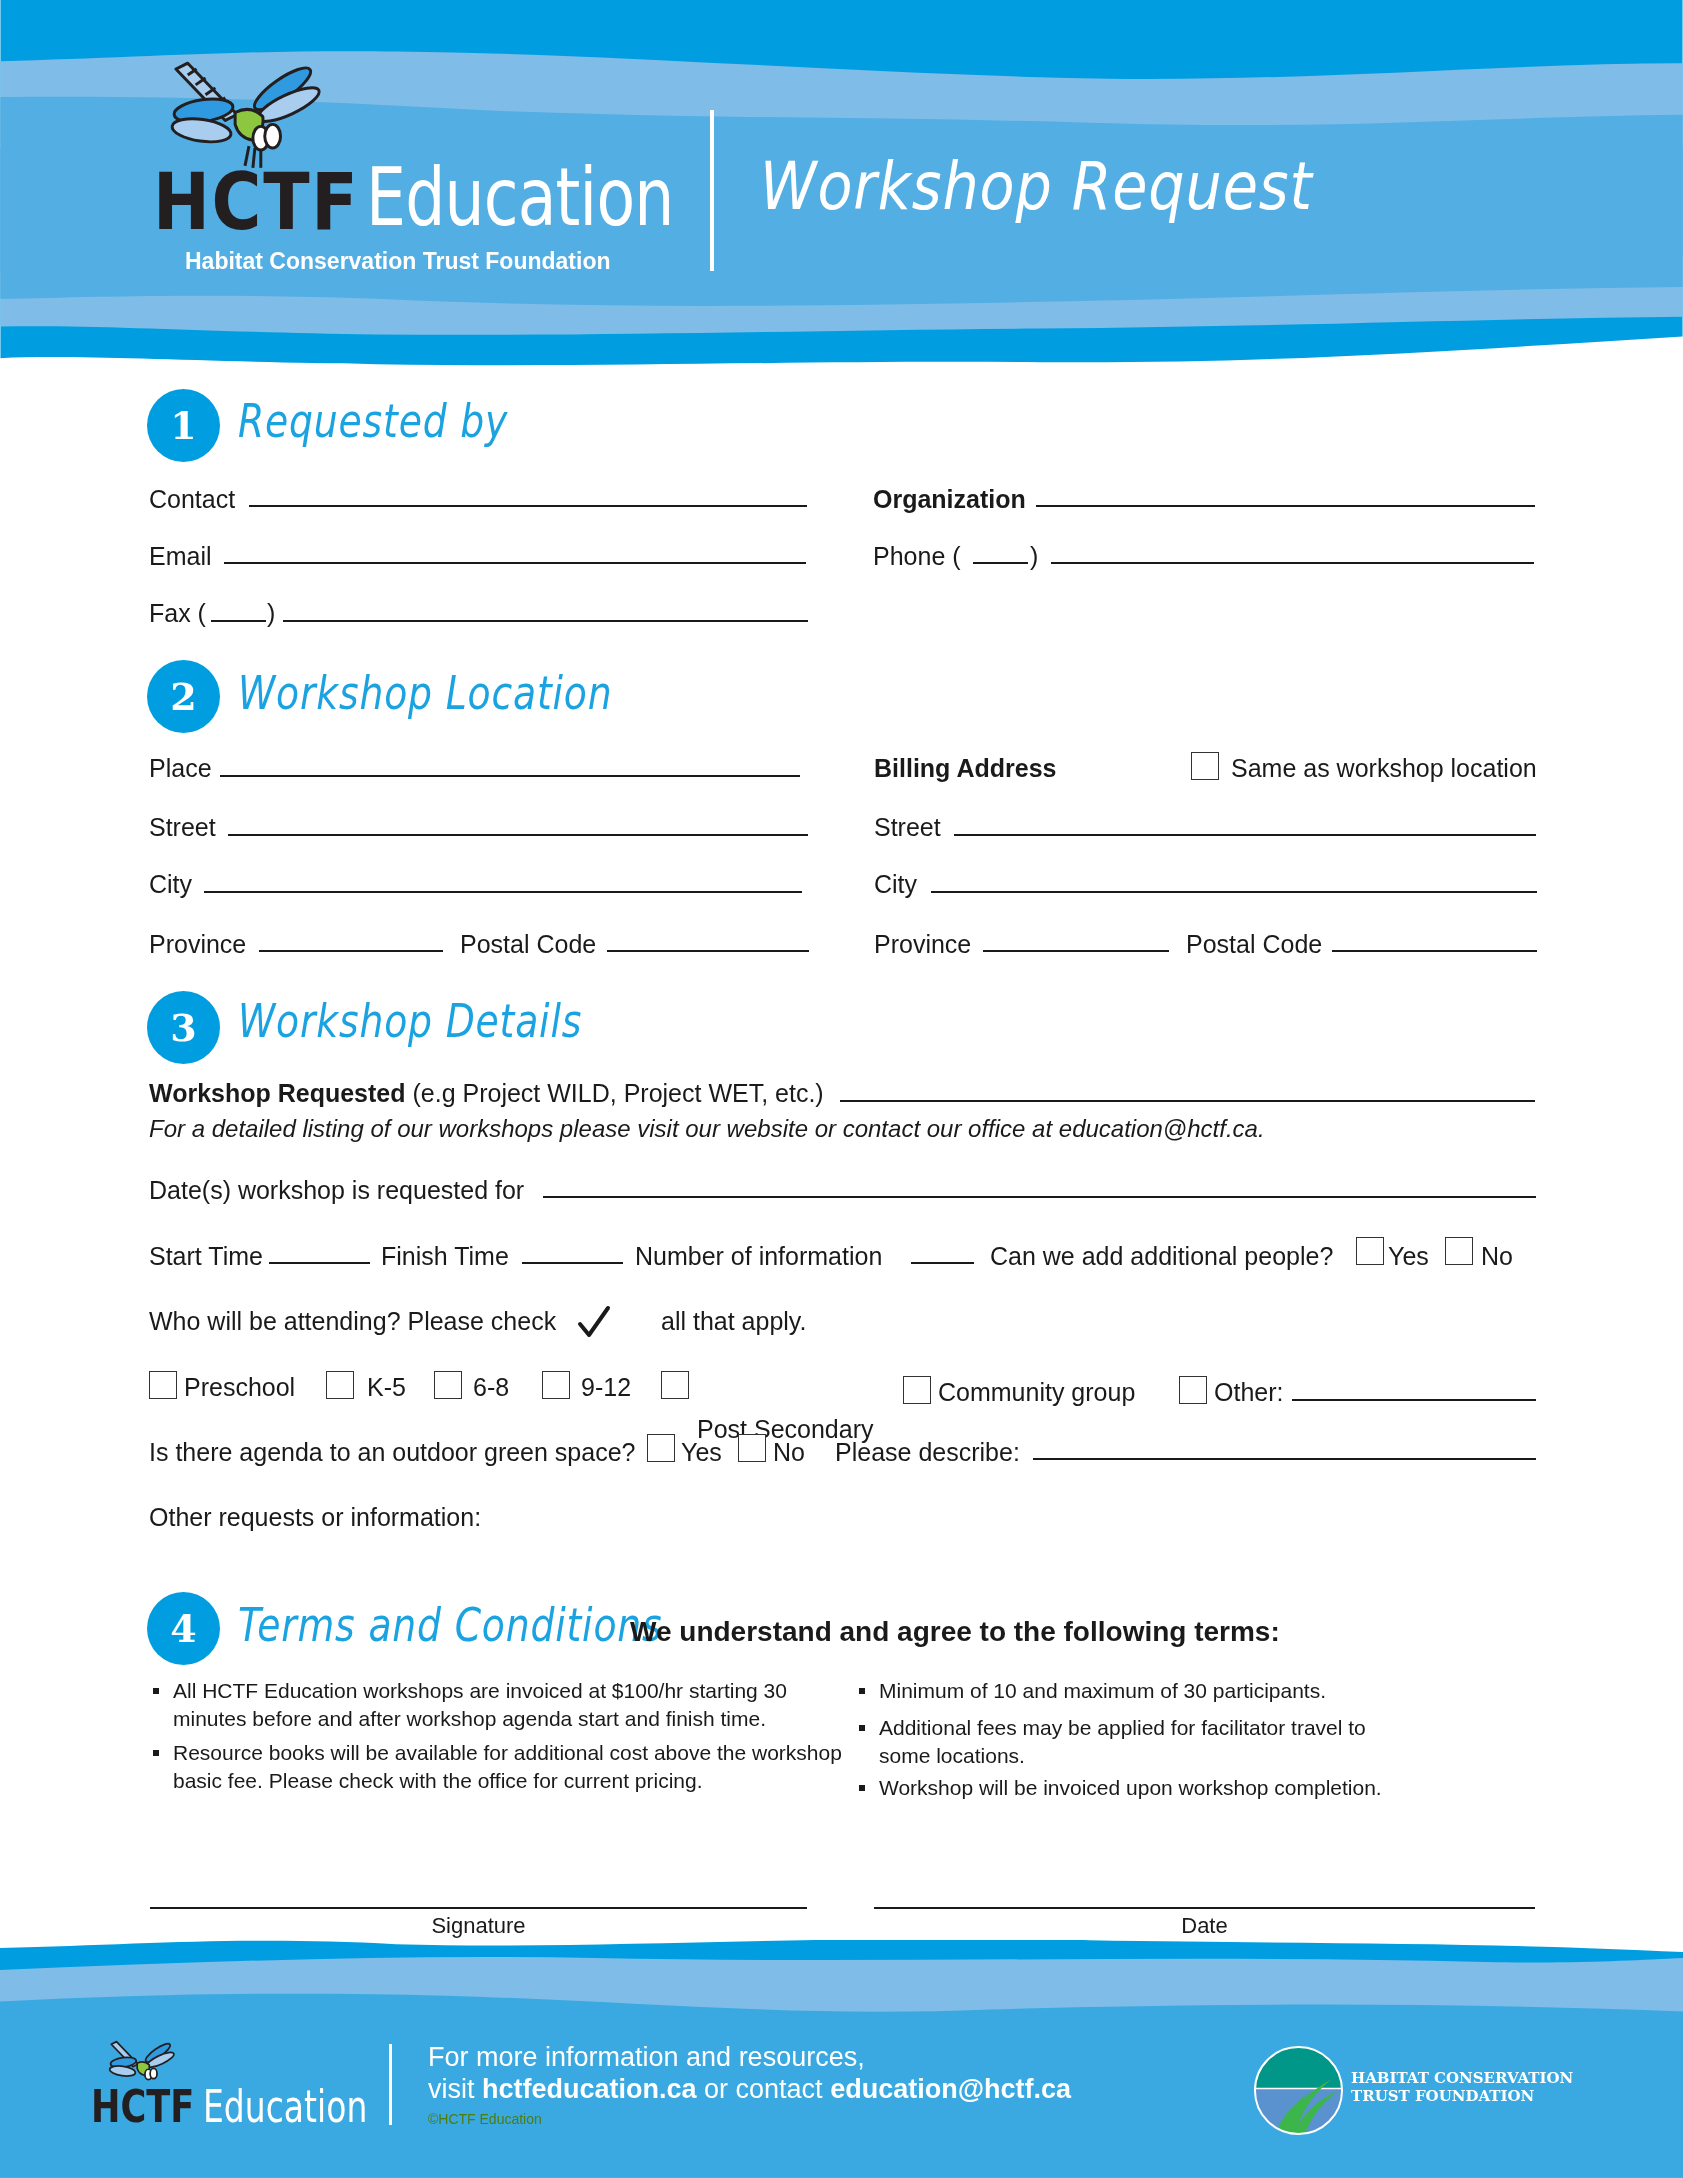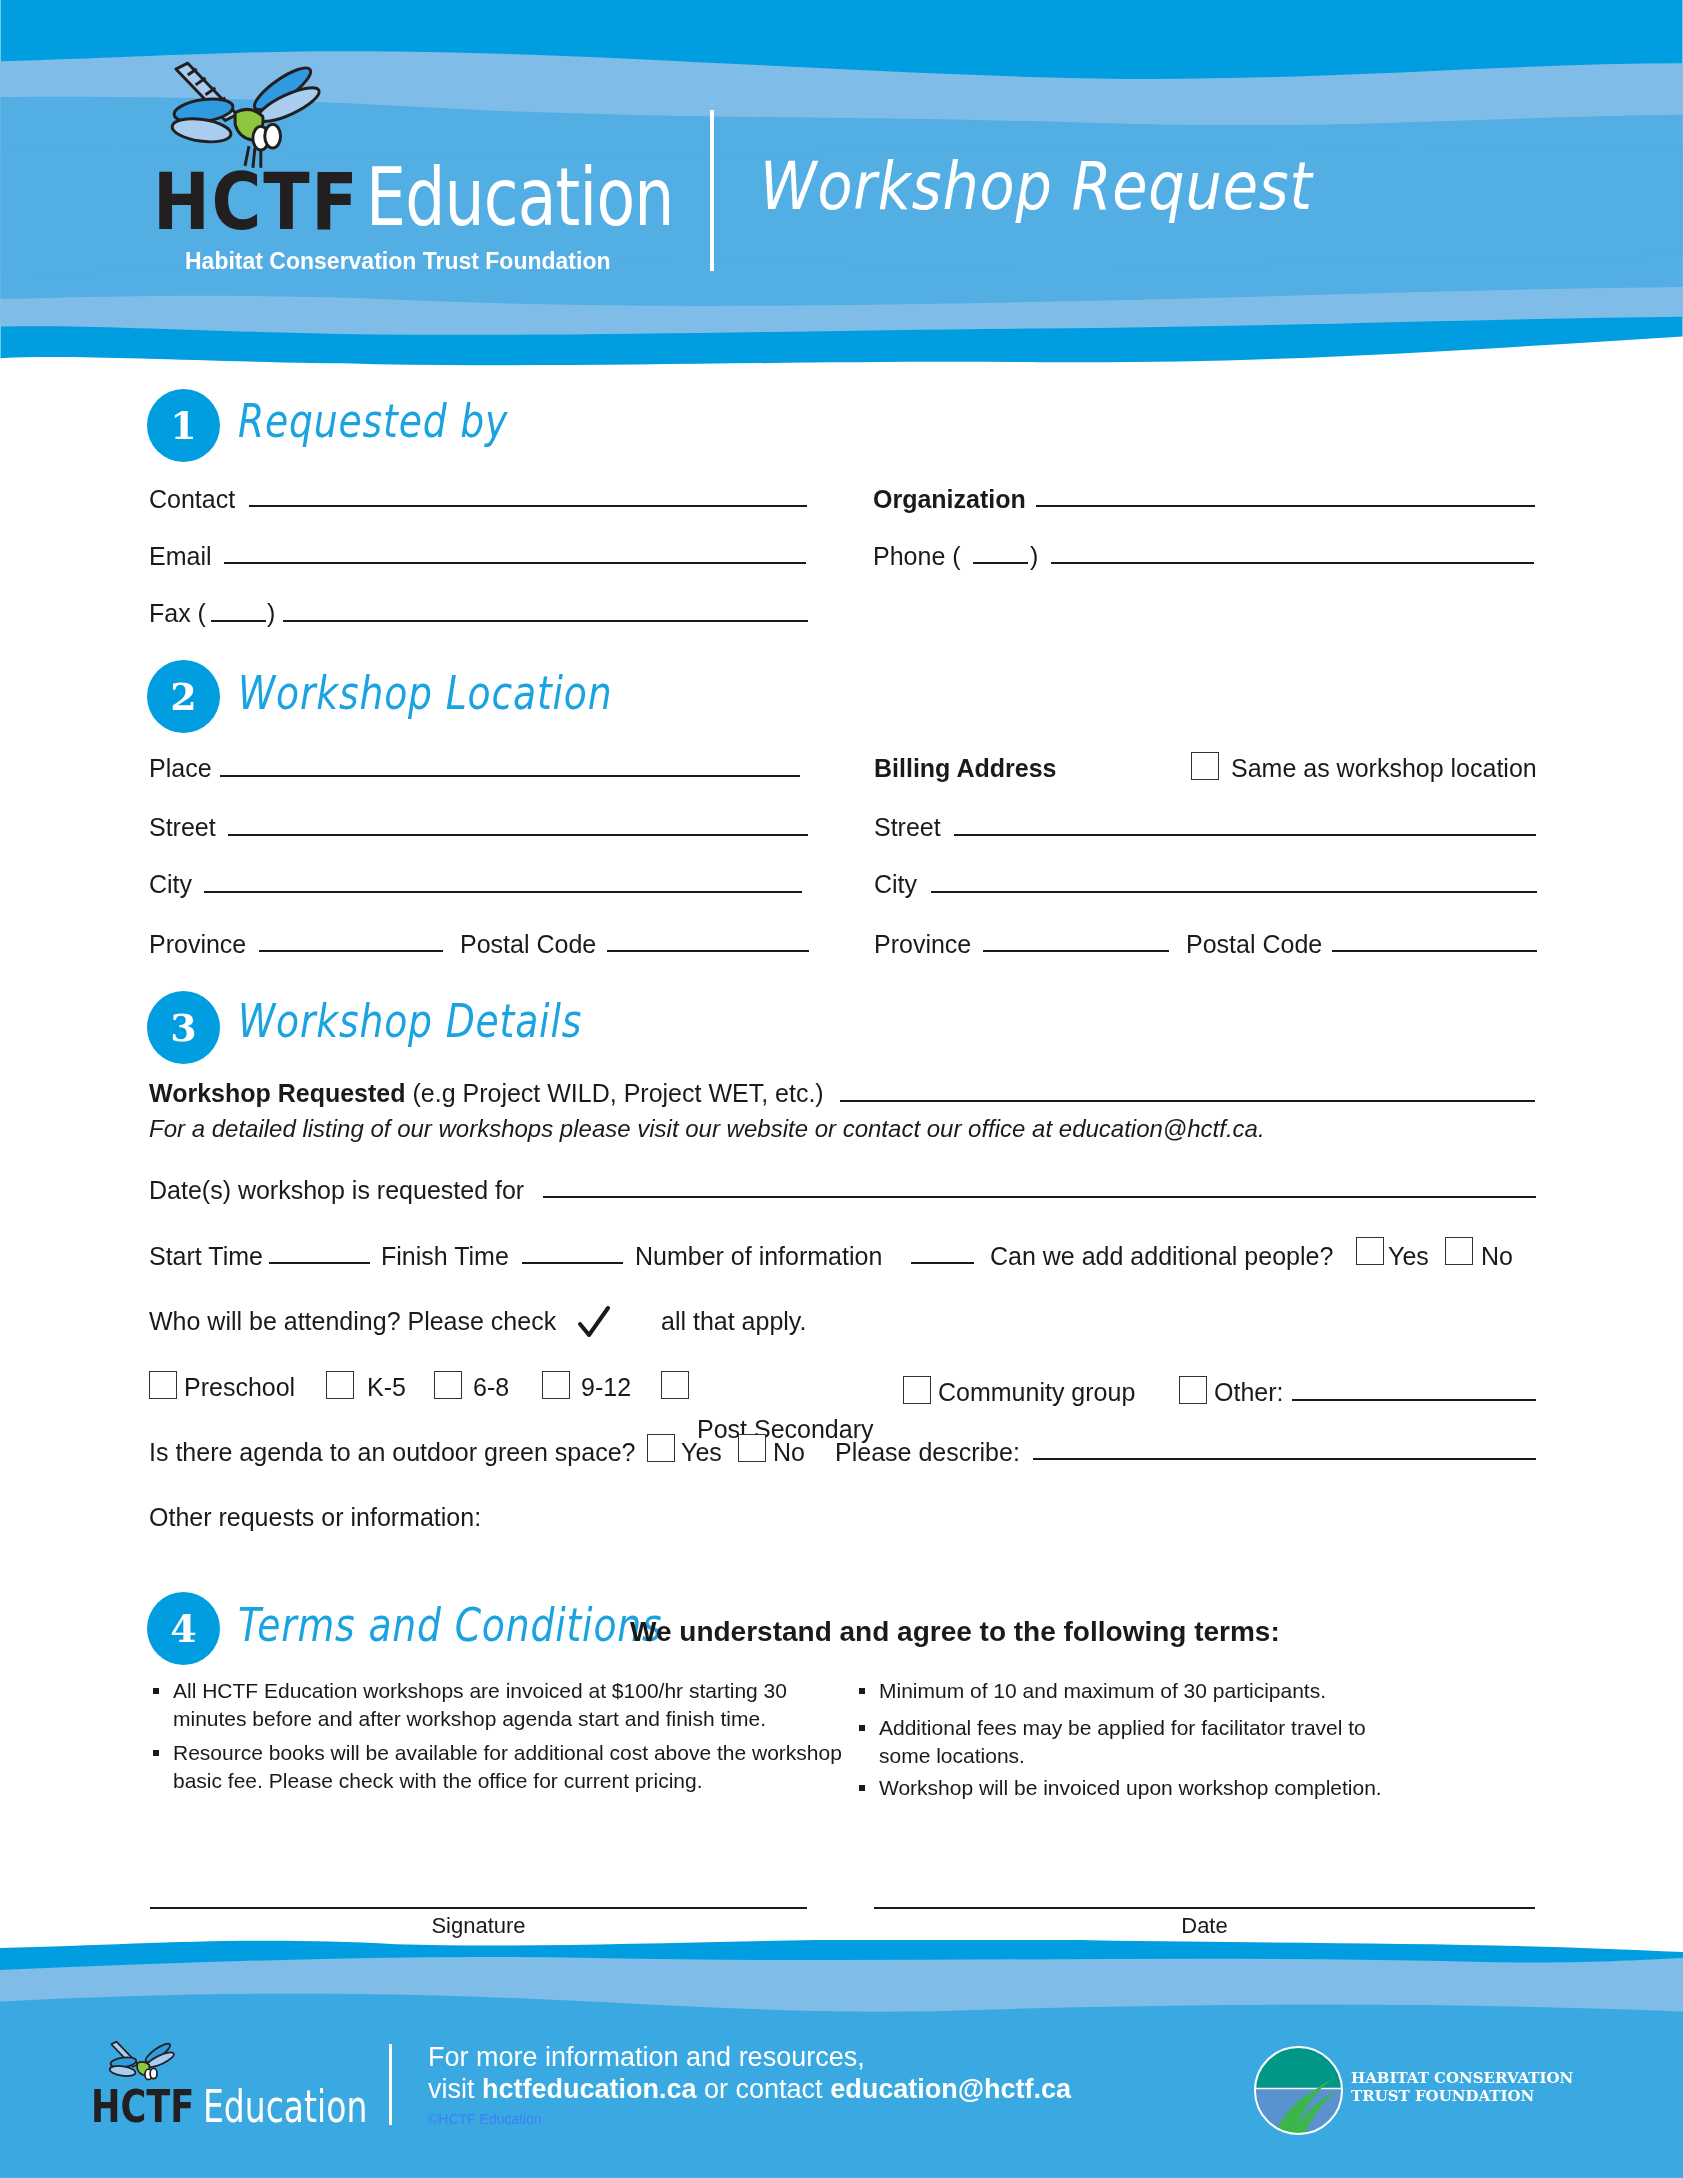--- a/index.html
+++ b/index.html
@@ -36,21 +36,21 @@
   
   #footer { position: absolute; left: 0; top: 1940px; width: 1683px; height: 238px; overflow: hidden; }
   #footer svg.bg { position: absolute; left: 0; top: 0; }
   .ft-hctf { position: absolute; left: 91px; top: 2081px; font-size: 44px; font-weight: bold; color: #231f20; font-family: "DejaVu Sans", sans-serif; transform: scaleX(0.8); transform-origin: left top; }
   .ft-edu { position: absolute; left: 203px; top: 2081px; font-size: 44px; color: #ffffff; font-family: "DejaVu Sans", sans-serif; transform: scaleX(0.75); transform-origin: left top; }
   .ft-divider { position: absolute; left: 389px; top: 2044px; width: 3px; height: 81px; background: #ffffff; }
   .ft-line1, .ft-line2 { position: absolute; left: 428px; font-size: 27px; color: #ffffff; white-space: nowrap; }
   .ft-line1 { top: 2042px; }
   .ft-line2 { top: 2074px; }
   .ft-line2 b { font-weight: bold; }
-  .ft-copy { position: absolute; left: 428px; top: 2111px; font-size: 14px; color: #3b82f6; }
+  .ft-copy { position: absolute; left: 428px; top: 2111px; font-size: 14px; color: #4d7c0f; }
   .ft-hctfnd { position: absolute; left: 1351px; top: 2069px; font-size: 15px; line-height: 18px; color: #ffffff; font-family: "DejaVu Serif", serif; font-weight: bold; letter-spacing: 0; }
 </style>
 </head>
 <body>
 
 <div id="header">
   <svg class="bg" width="1683" height="376" viewBox="0 0 1700 380">
     <rect x="0" y="0" width="1700" height="380" fill="#ffffff"></rect>
     <path d="M0 0 H1700 V340 C1500 352 1300 368 1050 366 C800 364 600 372 380 368 C200 366 80 358 0 362 Z" fill="#009ee0"></path>
     <path d="M0 62 C150 58 250 50 400 52 C600 54 800 70 1050 78 C1300 86 1500 64 1700 64 V320 C1500 322 1300 330 1050 332 C800 334 600 340 380 338 C220 336 100 328 0 330 Z" fill="#7fbce8"></path>

